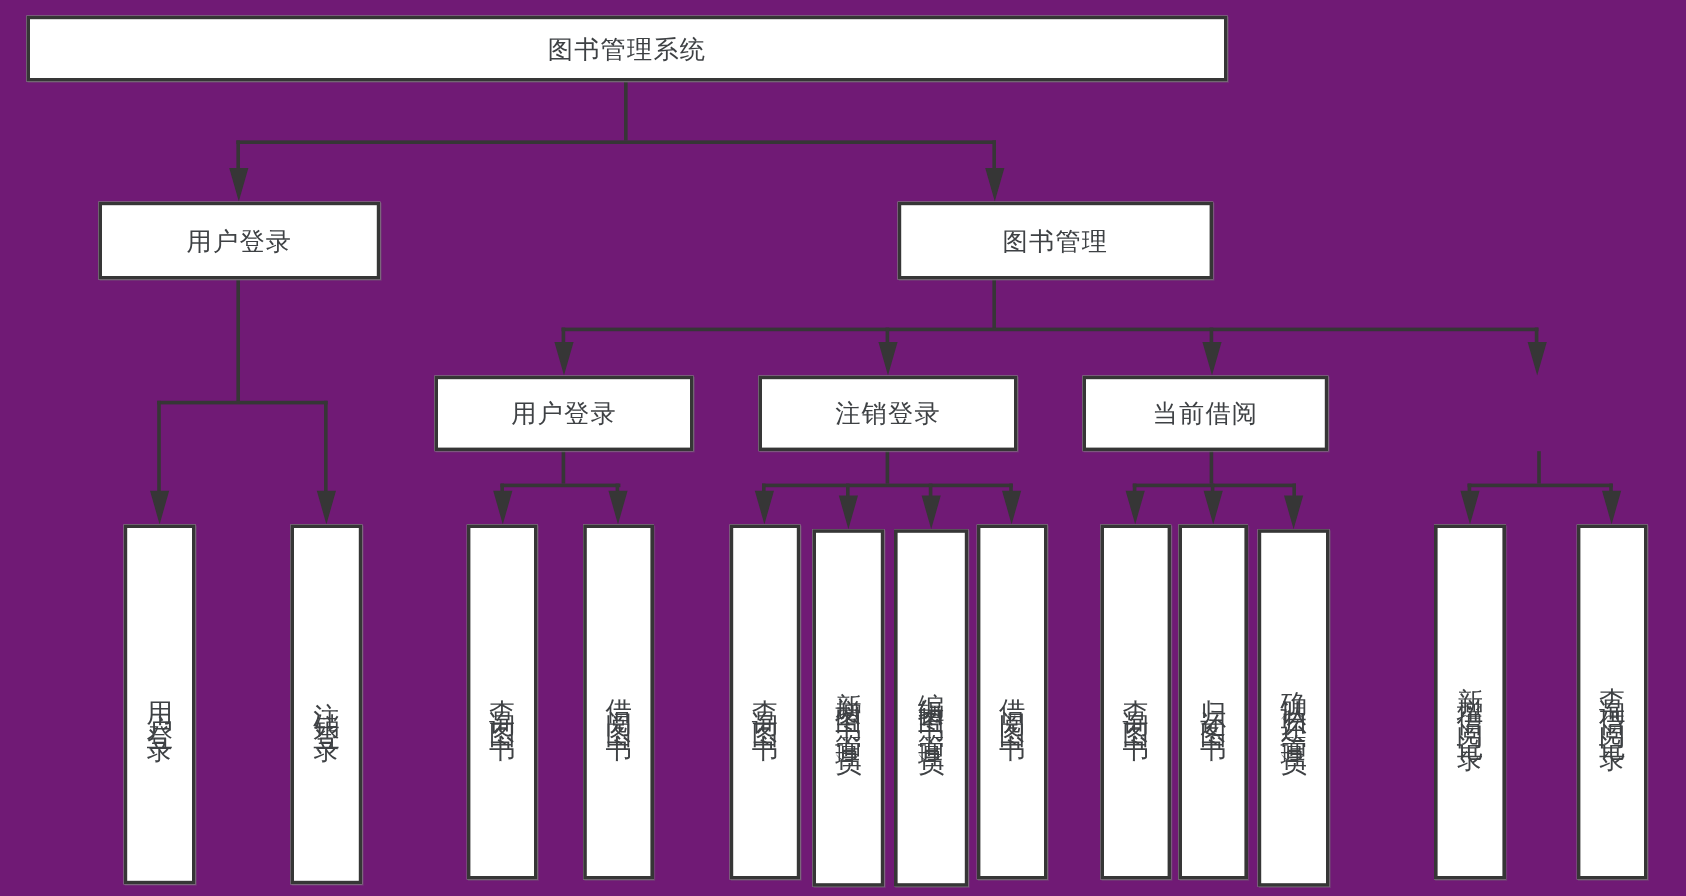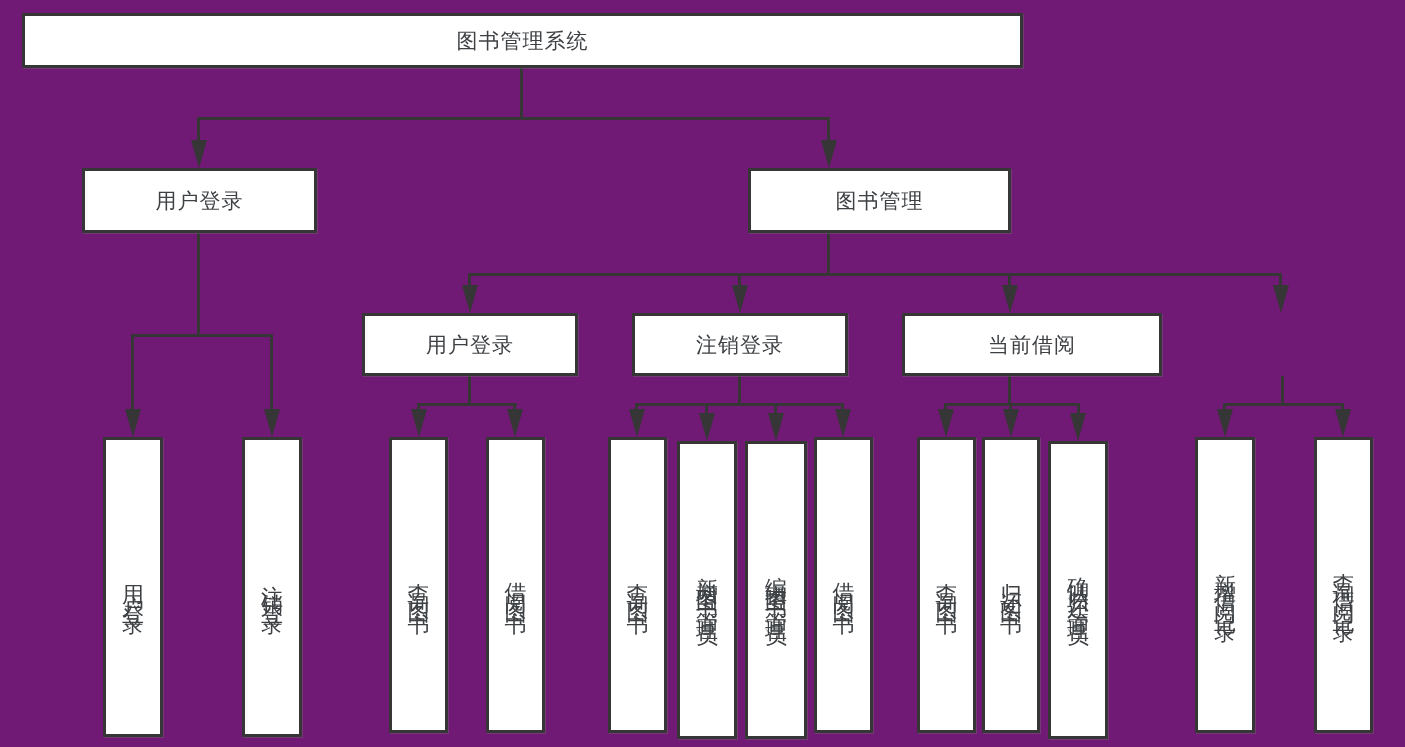--- a/index.html
+++ b/index.html
@@ -59,21 +59,21 @@
     color: rgba(168,172,176,0.95);
     letter-spacing: 1px;
     white-space: nowrap;
   }
   
   #root       { left: 22px;   top: 13px;  width: 1001px; height: 55px; }
   #n-login    { left: 82px;   top: 168px; width: 235px;  height: 65px; }
   #n-mgmt     { left: 748px;  top: 168px; width: 263px;  height: 65px; }
   #n-newbook  { left: 362px;  top: 313px; width: 216px;  height: 63px; }
   #n-borrow   { left: 632px;  top: 313px; width: 216px;  height: 63px; }
-  #n-current  { left: 902px;  top: 313px; width: 260px;  height: 63px; }
+  #n-current  { left: 902px;  top: 313px; width: 205px;  height: 63px; }
   #n-records  { left: 1173px; top: 313px; width: 220px;  height: 63px; }
   #lf0  { left: 103px;  top: 437px; width: 60px; height: 300px; }
   #lf1  { left: 242px;  top: 437px; width: 60px; height: 300px; }
   #lf2  { left: 389px;  top: 437px; width: 59px; height: 296px; }
   #lf3  { left: 486px;  top: 437px; width: 59px; height: 296px; }
   #lf4  { left: 608px;  top: 437px; width: 59px; height: 296px; }
   #lf5  { left: 677px;  top: 441px; width: 60px; height: 298px; }
   #lf6  { left: 745px;  top: 441px; width: 62px; height: 298px; }
   #lf7  { left: 814px;  top: 437px; width: 59px; height: 296px; }
   #lf8  { left: 917px;  top: 437px; width: 59px; height: 296px; }

